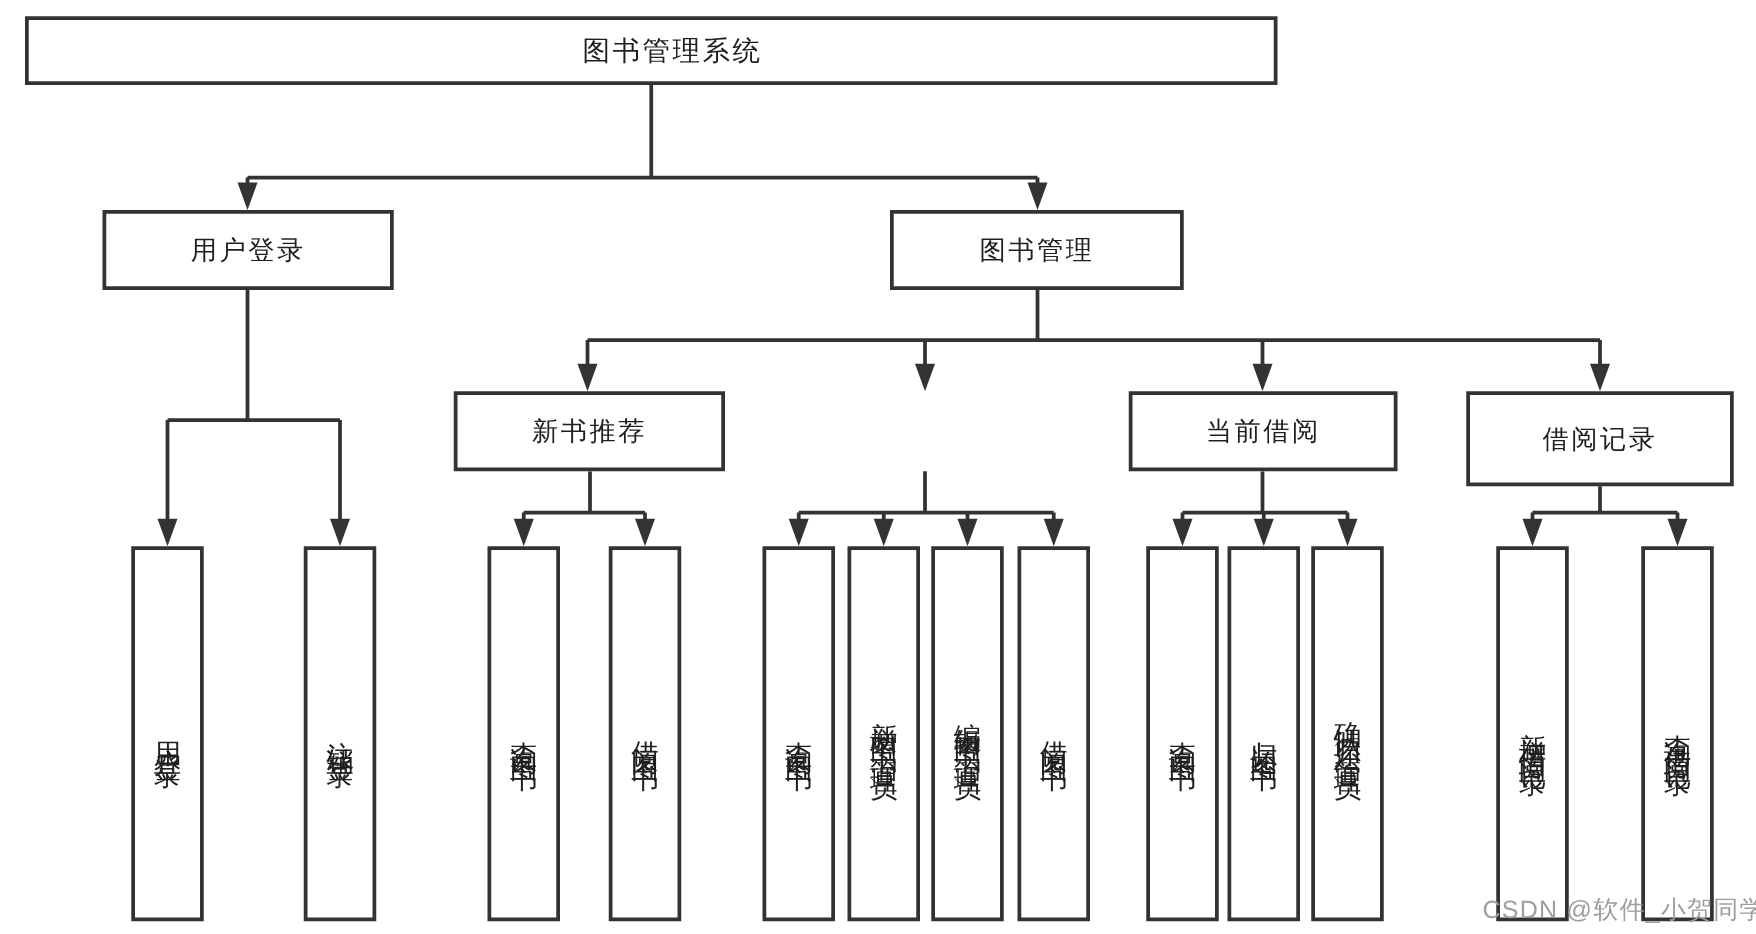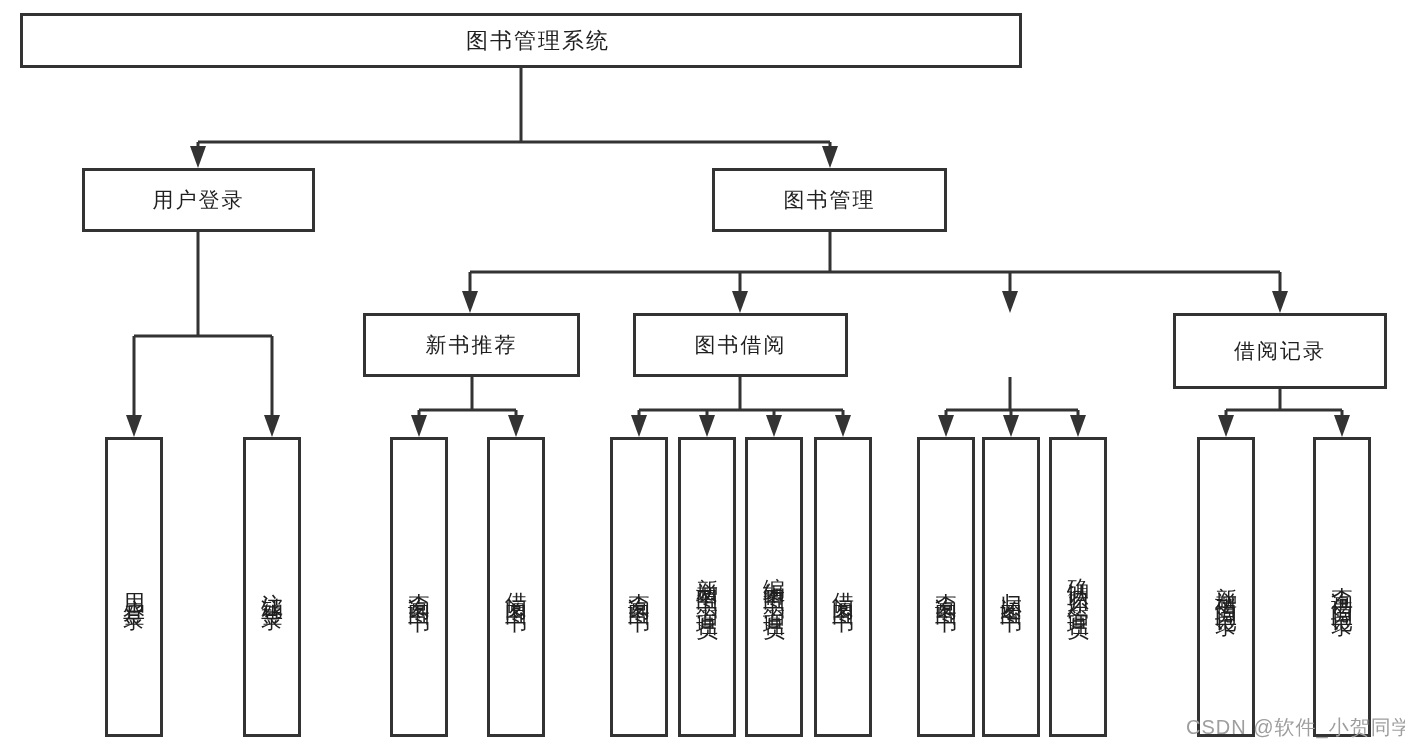--- a/index.html
+++ b/index.html
@@ -94,22 +94,22 @@
   <div class="node h-node" style="left:82px;top:168px;width:233px;height:64px">
     <span>用户登录</span>
   </div>
   <div class="node h-node" style="left:363px;top:313px;width:217px;height:64px">
     <span>新书推荐</span>
   </div>
 
   <div class="node h-node" style="left:712px;top:168px;width:235px;height:64px">
     <span>图书管理</span>
   </div>
-  <div class="node h-node" style="left:633px;top:313px;width:215px;height:64px">
-    <span>图书借阅</span>
+  <div class="node h-node" style="left:903px;top:313px;width:215px;height:64px">
+    <span>当前借阅</span>
   </div>
   <div class="node h-node" style="left:1173px;top:313px;width:214px;height:76px">
     <span>借阅记录</span>
   </div>
 
   <div class="node v-node" style="left:105px;top:437px;width:58px;height:300px">
     <span>用户登录</span>
   </div>
   <div class="node v-node" style="left:243px;top:437px;width:58px;height:300px">
     <span>注销登录</span>

